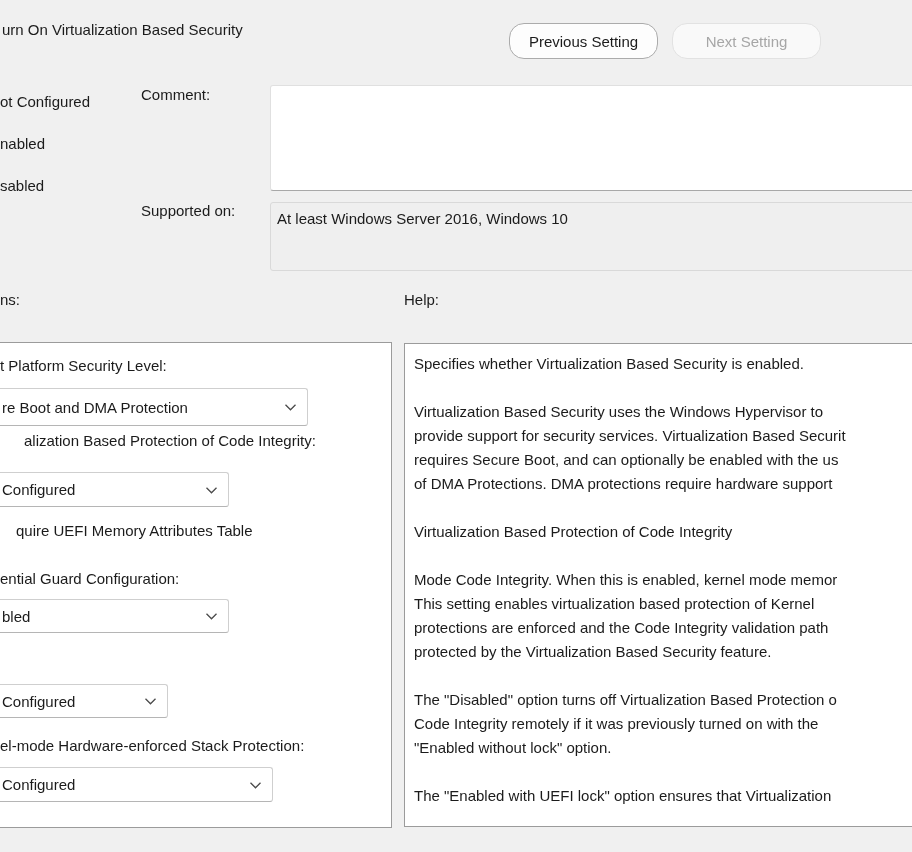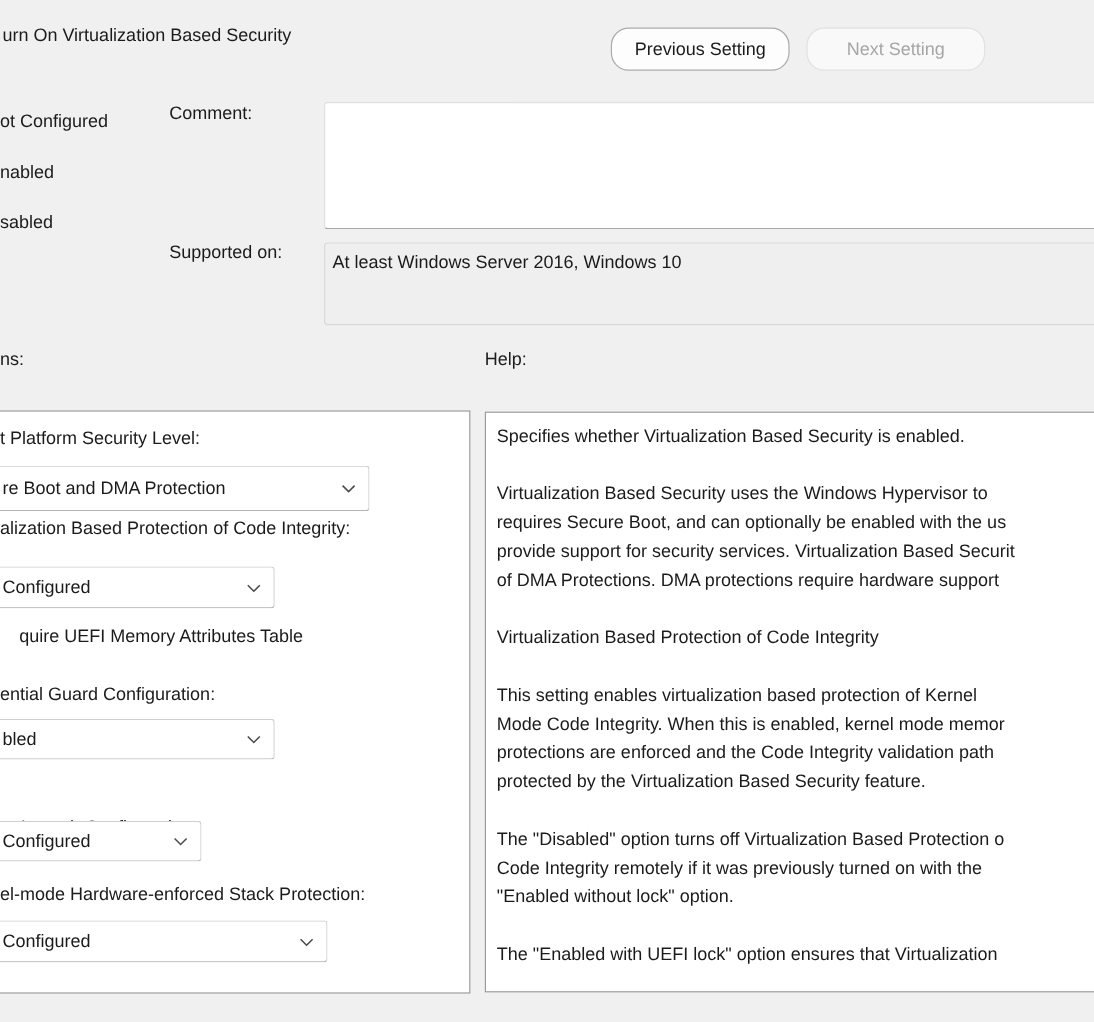--- a/index.html
+++ b/index.html
@@ -77,21 +77,21 @@
 <div class="field-label" style="left:0;top:357px;">t Platform Security Level:</div>
 <div class="dropdown dd1">
   <span>re Boot and DMA Protection</span>
   <span class="chev">
     <svg width="13" height="9" viewBox="0 0 13 9">
         <path d="M1.5 1.5 L6.5 6.5 L11.5 1.5" fill="none" stroke="#4a4a4a" stroke-width="1.3"></path>
       </svg>
   </span>
 </div>
 
-<div class="field-label" style="left:0;top:432px;">alization Based Protection of Code Integrity:</div>
+<div class="field-label" style="left:0;top:432px;padding-left:24px;">alization Based Protection of Code Integrity:</div>
 <div class="dropdown dd2">
   <span>Configured</span>
   <span class="chev">
     <svg width="13" height="9" viewBox="0 0 13 9">
         <path d="M1.5 1.5 L6.5 6.5 L11.5 1.5" fill="none" stroke="#4a4a4a" stroke-width="1.3"></path>
       </svg>
   </span>
 </div>
 
 <div class="field-label" style="left:0;top:522px;margin-left:16px;">quire UEFI Memory Attributes Table</div>
@@ -124,28 +124,28 @@
         <path d="M1.5 1.5 L6.5 6.5 L11.5 1.5" fill="none" stroke="#4a4a4a" stroke-width="1.3"></path>
       </svg>
   </span>
 </div>
 
 <div class="panel panel-help">
   <div class="help-lines">
       <div class="help-line">Specifies whether Virtualization Based Security is enabled.</div>
       <div class="help-line"></div>
       <div class="help-line">Virtualization Based Security uses the Windows Hypervisor to</div>
+      <div class="help-line">provide support for security services. Virtualization Based Securit</div>
       <div class="help-line">requires Secure Boot, and can optionally be enabled with the us</div>
-      <div class="help-line">provide support for security services. Virtualization Based Securit</div>
       <div class="help-line">of DMA Protections. DMA protections require hardware support</div>
       <div class="help-line"></div>
       <div class="help-line">Virtualization Based Protection of Code Integrity</div>
       <div class="help-line"></div>
+      <div class="help-line">Mode Code Integrity. When this is enabled, kernel mode memor</div>
       <div class="help-line">This setting enables virtualization based protection of Kernel</div>
-      <div class="help-line">Mode Code Integrity. When this is enabled, kernel mode memor</div>
       <div class="help-line">protections are enforced and the Code Integrity validation path</div>
       <div class="help-line">protected by the Virtualization Based Security feature.</div>
       <div class="help-line"></div>
       <div class="help-line">The "Disabled" option turns off Virtualization Based Protection o</div>
       <div class="help-line">Code Integrity remotely if it was previously turned on with the</div>
       <div class="help-line">"Enabled without lock" option.</div>
       <div class="help-line"></div>
       <div class="help-line">The "Enabled with UEFI lock" option ensures that Virtualization</div>
     </div>
 </div>

